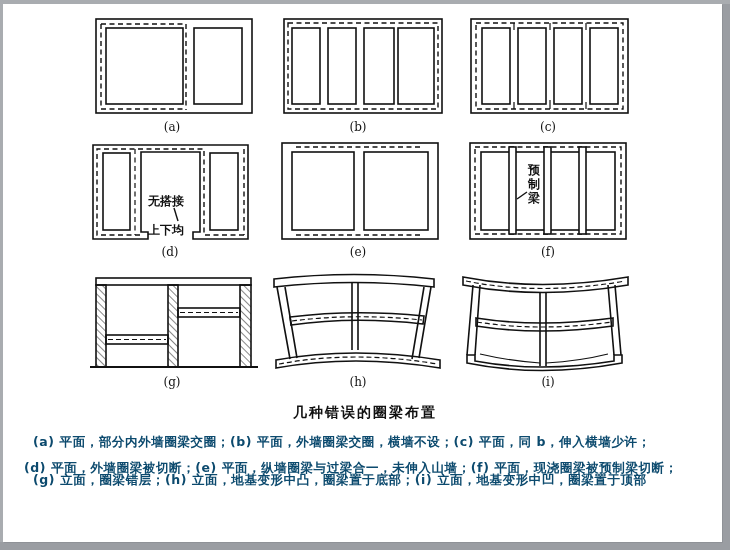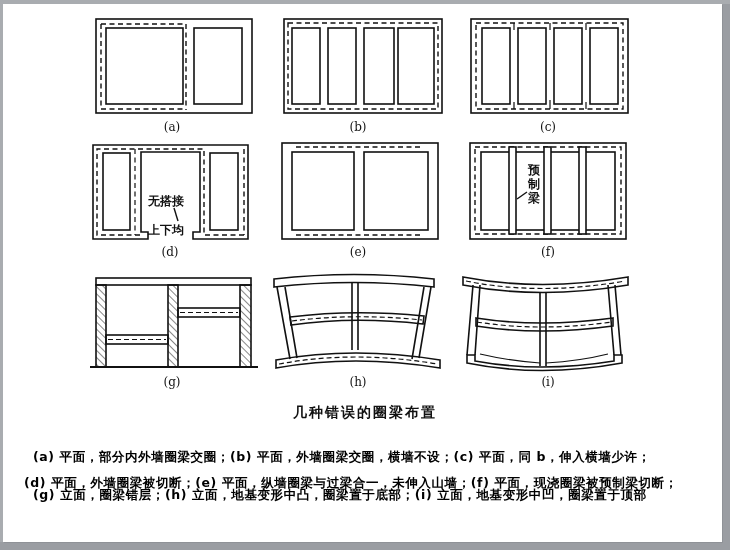--- a/index.html
+++ b/index.html
@@ -25,21 +25,21 @@
       position: absolute; font-family: "DejaVu Sans", "Liberation Sans", sans-serif;
       font-size: 12px; line-height: 14px; font-weight: bold; color: #111;
     }
     .title {
       position: absolute; left: 0; width: 730px; top: 404px; text-align: center;
       font-family: "DejaVu Sans", "Liberation Sans", sans-serif;
       font-size: 14px; font-weight: bold; color: #111; letter-spacing: 2px;
     }
     .cap {
       position: absolute; font-family: "DejaVu Sans", "Liberation Sans", sans-serif;
-      font-size: 12.5px; font-weight: bold; color: #000000; white-space: nowrap; letter-spacing: 0.6px; margin-top: 15px;
+      font-size: 12.5px; font-weight: bold; color: #0c4a6e; white-space: nowrap; letter-spacing: 0.6px;
     }
   </style>
 </head>
 <body>
 
 <div class="page-shadow-right"></div>
 <div class="page-shadow-bottom"></div>
 <div class="page"></div>
 
 <svg class="fig" width="730" height="550" viewBox="0 0 730 550">

